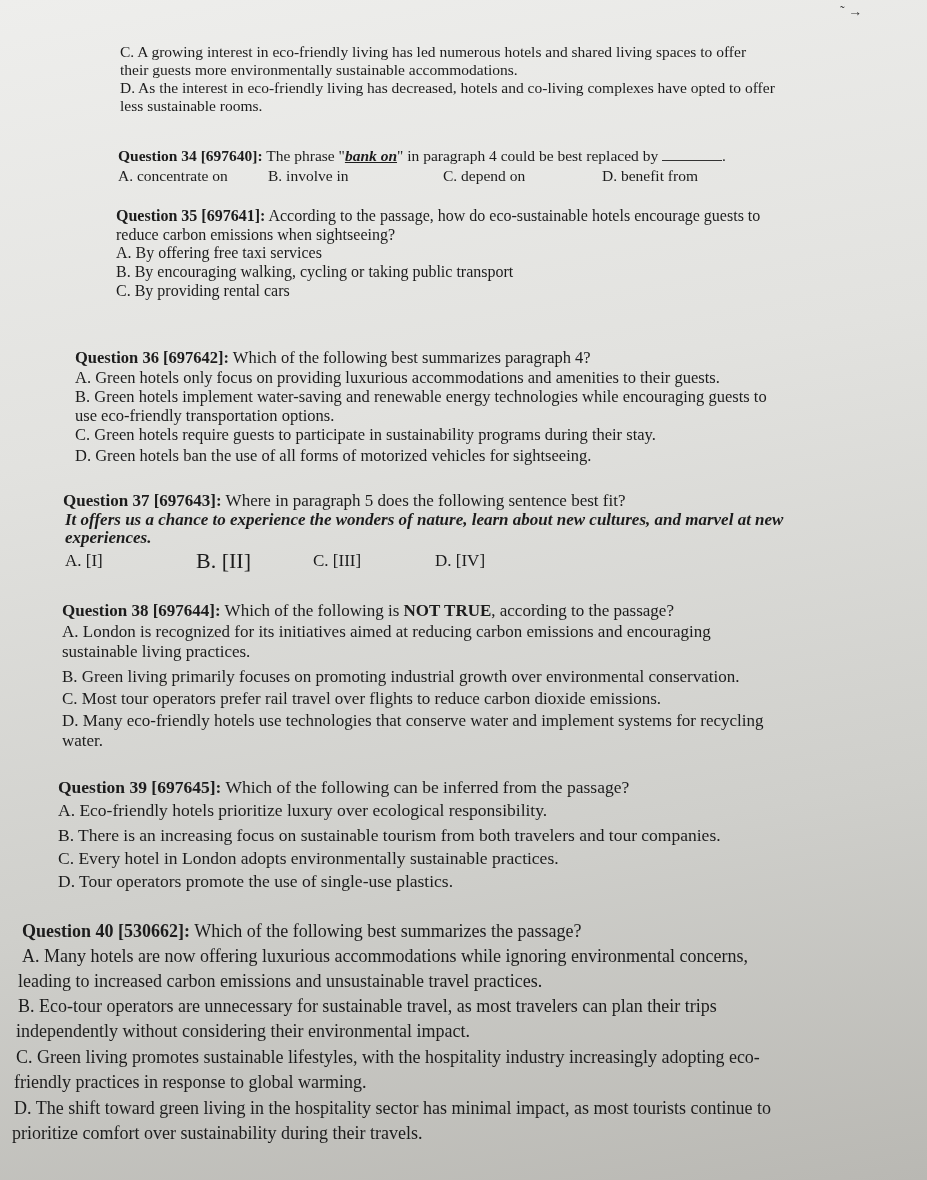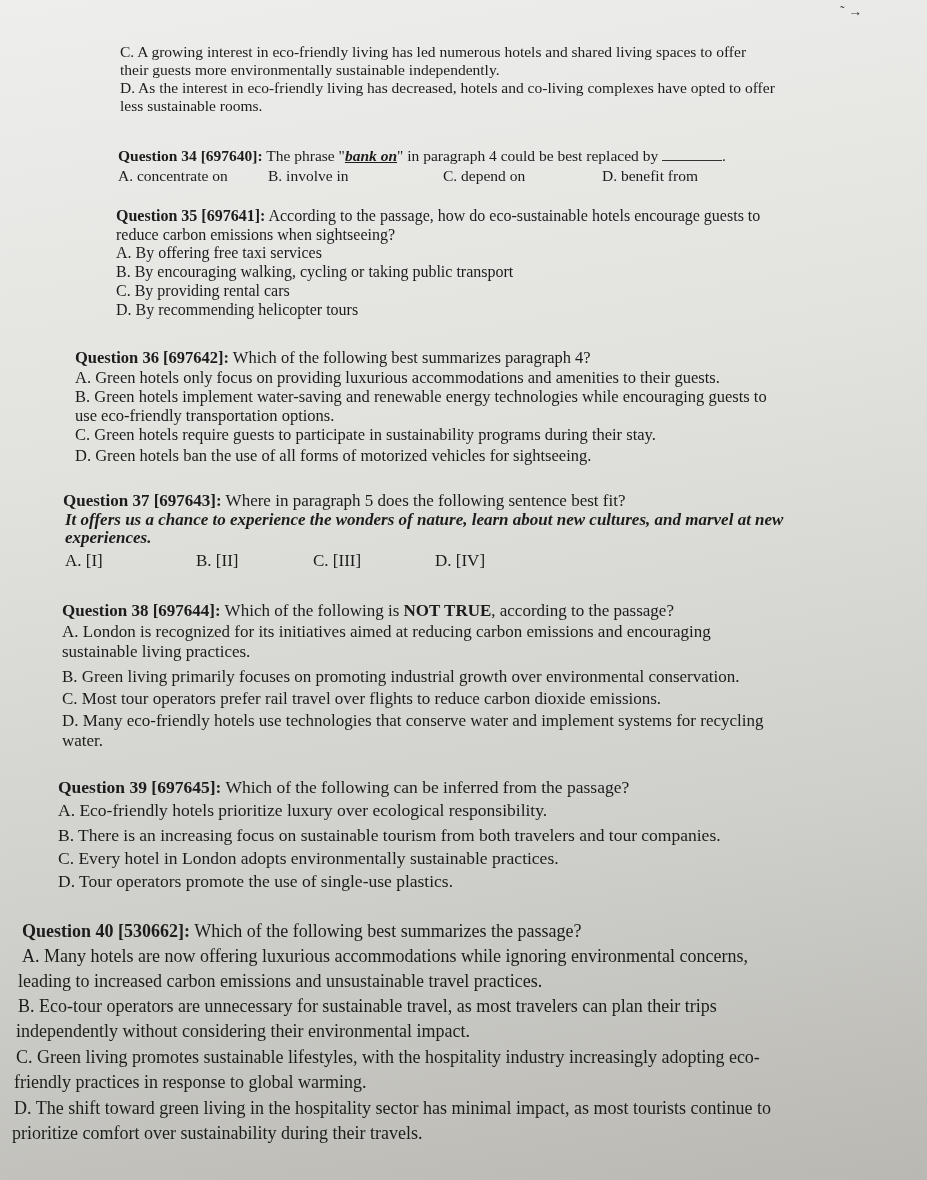--- a/index.html
+++ b/index.html
@@ -19,57 +19,56 @@
     .marks { position: absolute; top: 4px; left: 840px; font-size: 14px; color: #333; }
     .blank { display: inline-block; width: 60px; border-bottom: 1px solid #333; height: 12px; vertical-align: baseline; }
   </style>
 </head>
 <body>
 
 <div class="page">
   <div class="marks">˜ →</div>
 
   <div class="line opt" style="left:120px;top:42px;font-size:15.5px;">C. A growing interest in eco-friendly living has led numerous hotels and shared living spaces to offer</div>
-  <div class="line opt" style="left:120px;top:60px;font-size:15.5px;">their guests more environmentally sustainable independently.</div>
+  <div class="line opt" style="left:120px;top:60px;font-size:15.5px;">their guests more environmentally sustainable accommodations.</div>
   <div class="line opt" style="left:120px;top:78px;font-size:15.5px;">D. As the interest in eco-friendly living has decreased, hotels and co-living complexes have opted to offer</div>
   <div class="line opt" style="left:120px;top:96px;font-size:15.5px;">less sustainable rooms.</div>
 
   <div class="line q-title" style="left:118px;top:146px;font-size:15.5px;">
     <b>Question 34 [697640]:</b><span> The phrase "</span><span class="u">bank on</span><span>" in paragraph 4 could be best replaced by</span> <span class="blank"></span>.
   </div>
   <div class="line opt" style="left:118px;top:166px;font-size:15.5px;">A. concentrate on</div>
   <div class="line opt" style="left:268px;top:166px;font-size:15.5px;">B. involve in</div>
   <div class="line opt" style="left:443px;top:166px;font-size:15.5px;">C. depend on</div>
   <div class="line opt" style="left:602px;top:166px;font-size:15.5px;">D. benefit from</div>
 
   <div class="line q-title" style="left:116px;top:206px;font-size:16px;">
     <b>Question 35 [697641]:</b><span> According to the passage, how do eco-sustainable hotels encourage guests to</span>
   </div>
   <div class="line q-title" style="left:116px;top:225px;font-size:16px;">reduce carbon emissions when sightseeing?</div>
   <div class="line opt" style="left:116px;top:243px;font-size:16px;">A. By offering free taxi services</div>
   <div class="line opt" style="left:116px;top:262px;font-size:16px;">B. By encouraging walking, cycling or taking public transport</div>
   <div class="line opt" style="left:116px;top:281px;font-size:16px;">C. By providing rental cars</div>
-  <div class="line opt" style="left:116px;top:300px;font-size:16px;">D. By recommending helicopter tours</div>
 
   <div class="line q-title" style="left:75px;top:348px;font-size:16.5px;">
     <b>Question 36 [697642]:</b><span> Which of the following best summarizes paragraph 4?</span>
   </div>
   <div class="line opt" style="left:75px;top:368px;font-size:16.5px;">A. Green hotels only focus on providing luxurious accommodations and amenities to their guests.</div>
   <div class="line opt" style="left:75px;top:387px;font-size:16.5px;">B. Green hotels implement water-saving and renewable energy technologies while encouraging guests to</div>
   <div class="line opt" style="left:75px;top:406px;font-size:16.5px;">use eco-friendly transportation options.</div>
   <div class="line opt" style="left:75px;top:446px;font-size:16.5px;">D. Green hotels ban the use of all forms of motorized vehicles for sightseeing.</div>
   <div class="line opt" style="left:75px;top:425px;font-size:16.5px;">C. Green hotels require guests to participate in sustainability programs during their stay.</div>
 
   <div class="line q-title" style="left:63px;top:491px;font-size:17px;">
     <b>Question 37 [697643]:</b><span> Where in paragraph 5 does the following sentence best fit?</span>
   </div>
   <div class="line italic-bold" style="left:65px;top:510px;font-size:17px;">It offers us a chance to experience the wonders of nature, learn about new cultures, and marvel at new</div>
   <div class="line italic-bold" style="left:65px;top:528px;font-size:17px;">experiences.</div>
   <div class="line opt" style="left:65px;top:551px;font-size:17px;">A. [I]</div>
-  <div class="line opt" style="left:196px;top:551px;font-size:17px;">B. [II]</div>
+  <div class="line opt" style="left:196px;top:551px;font-size:22px;">B. [II]</div>
   <div class="line opt" style="left:313px;top:551px;font-size:17px;">C. [III]</div>
   <div class="line opt" style="left:435px;top:551px;font-size:17px;">D. [IV]</div>
 
   <div class="line q-title" style="left:62px;top:601px;font-size:17px;">
     <b>Question 38 [697644]:</b><span> Which of the following is </span><b>NOT TRUE</b><span>, according to the passage?</span>
   </div>
   <div class="line opt" style="left:62px;top:622px;font-size:17px;">A. London is recognized for its initiatives aimed at reducing carbon emissions and encouraging</div>
   <div class="line opt" style="left:62px;top:642px;font-size:17px;">sustainable living practices.</div>
   <div class="line opt" style="left:62px;top:667px;font-size:17px;">B. Green living primarily focuses on promoting industrial growth over environmental conservation.</div>
   <div class="line opt" style="left:62px;top:689px;font-size:17px;">C. Most tour operators prefer rail travel over flights to reduce carbon dioxide emissions.</div>

